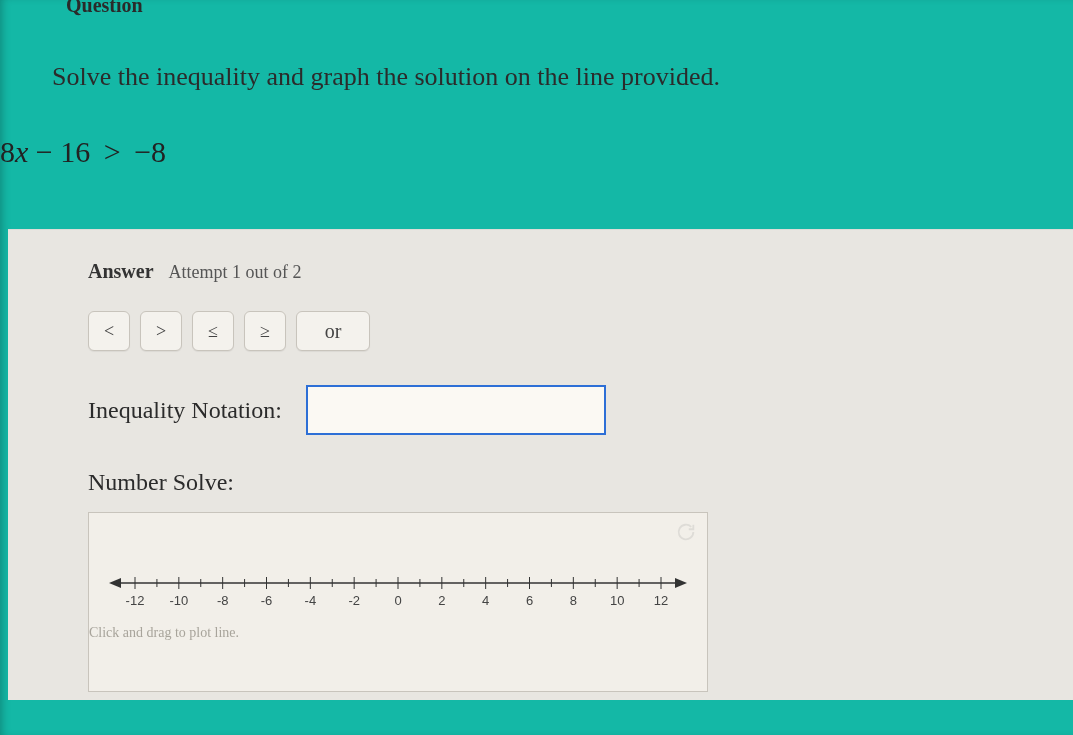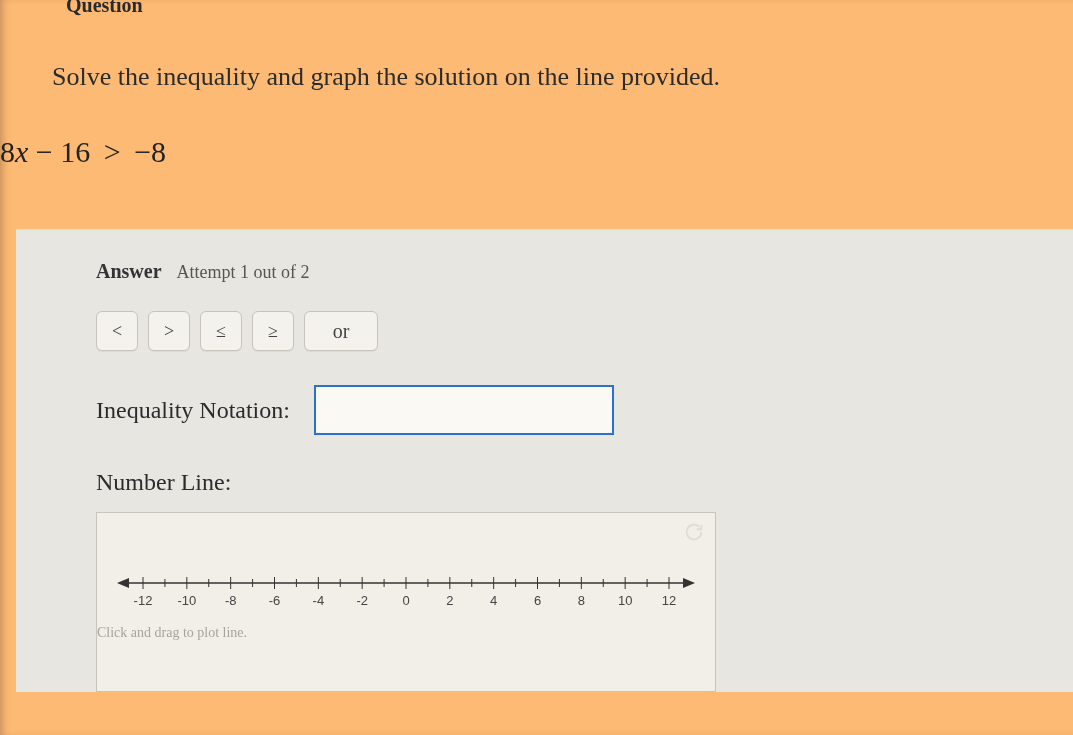--- a/index.html
+++ b/index.html
@@ -5,21 +5,21 @@
   * { box-sizing: border-box; margin: 0; padding: 0; }
   body {
     font-family: Georgia, 'Times New Roman', serif;
     background: #e8e5e0;
     width: 1073px;
     height: 735px;
     overflow: hidden;
     position: relative;
   }
   .page {
-    background: #fdba74;
+    background: #14b8a6;
     width: 100%;
     height: 100%;
     padding: 0;
     box-shadow: inset 6px 0 8px -4px rgba(0,0,0,0.25);
   }
   .question-label {
     font-weight: bold;
     font-size: 20px;
     padding: 0 0 8px 66px;
     color: #2a2a2a;
@@ -36,22 +36,22 @@
     text-align: left;
     font-family: 'Times New Roman', serif;
     font-size: 30px;
     color: #222;
     padding: 30px 0 40px 0;
     font-style: normal;
   }
   .equation .var { font-style: italic; }
   .answer-panel {
     background: #e8e6e1;
-    margin: 20px 0 0 16px;
-    padding: 30px 0 0 80px;
+    margin: 20px 0 0 8px;
+    padding: 30px 0 8px 80px;
     border-top: 1px solid rgba(0,0,0,0.04);
   }
   .answer-header {
     font-size: 20px;
     color: #333;
     margin-bottom: 28px;
     font-family: Georgia, serif;
   }
   .answer-header .bold { font-weight: bold; }
   .answer-header .attempt { font-weight: normal; color: #555; margin-left: 10px; font-size: 18px;}
@@ -141,21 +141,21 @@
       <div class="op-btn">≤</div>
       <div class="op-btn">≥</div>
       <div class="op-btn wide">or</div>
     </div>
 
     <div class="notation-row">
       <div class="notation-label">Inequality Notation:</div>
       <input class="notation-input" type="text" value="" style="">
     </div>
 
-    <div class="numline-label">Number Line:</div>
+    <div class="numline-label">Number Solve:</div>
 
     <div class="numline-box">
       <svg class="refresh-icon" viewBox="0 0 24 24">
         <path fill="none" stroke="#888" stroke-width="2" d="M20 12a8 8 0 1 1-2.34-5.66M20 4v5h-5"></path>
       </svg>
       <svg class="numline-svg" width="590" height="50" viewBox="0 0 590 50">
         <line x1="14" y1="14" x2="576" y2="14" stroke="#333" stroke-width="1.5"></line>
         <polygon points="6,14 18,9 18,19" fill="#333"></polygon>
         <polygon points="584,14 572,9 572,19" fill="#333"></polygon>
         <g id="ticks">

